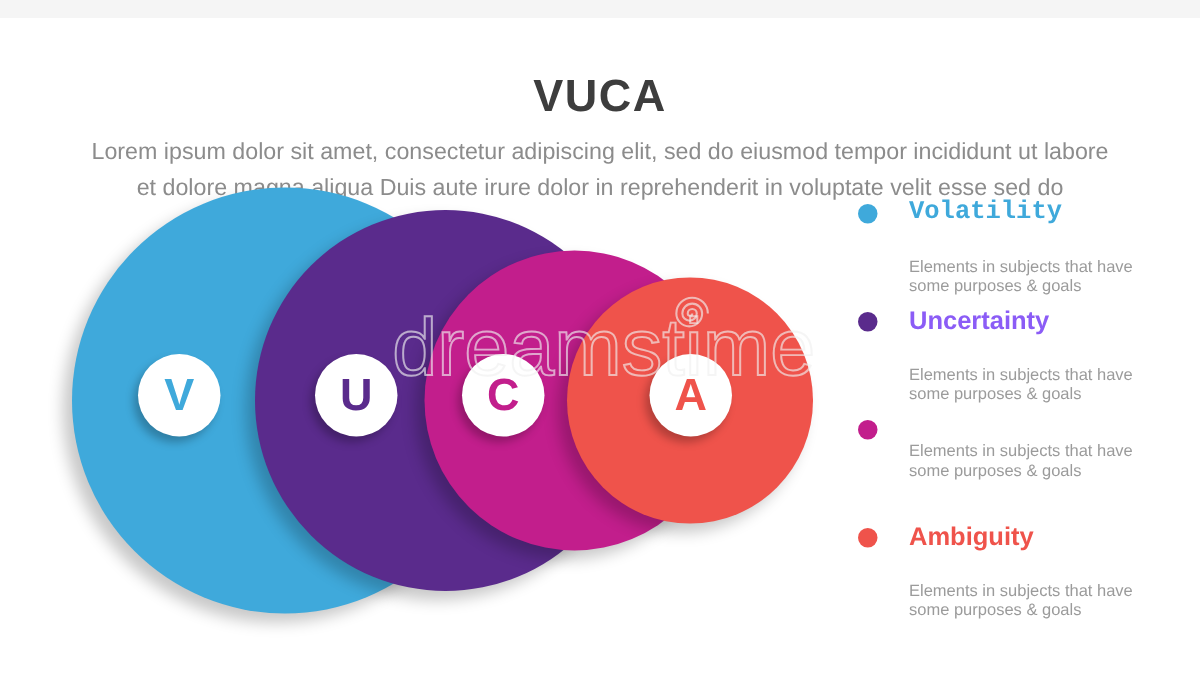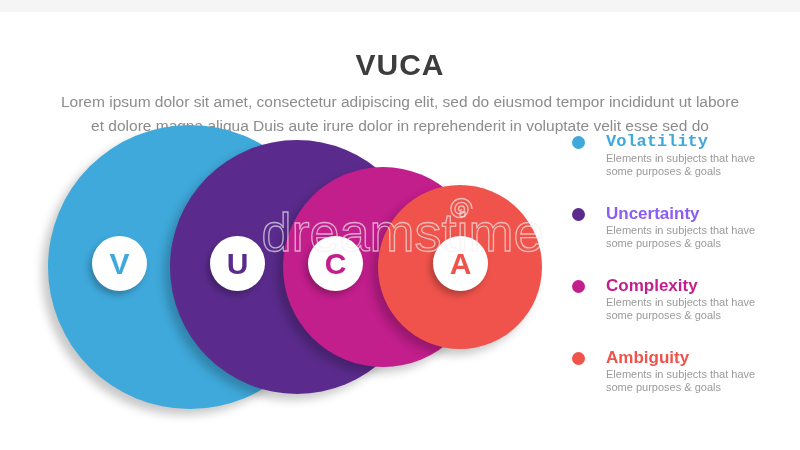--- a/index.html
+++ b/index.html
@@ -43,21 +43,21 @@
     color:transparent; -webkit-text-stroke:1.3px rgba(240,240,240,0.65);
     pointer-events:none;
   }
   .watermark-spiral { position:absolute; left:440px; top:189px; z-index:6; pointer-events:none; }
 
   
   .legend { position:absolute; left:565px; top:131px; width:220px; }
   .legend-item { display:flex; gap:21px; padding-left:7px; height:72px; box-sizing:border-box; align-items:flex-start; }
   .bullet { flex:0 0 13px; width:13px; height:13px; border-radius:50%; margin-top:5px; }
   .legend-title { font-size:17px; font-weight:bold; line-height:21px; }
-  .legend-desc { font-size:11px; line-height:13px; color:#9b9b9b; margin-top:0; }
+  .legend-desc { font-size:11px; line-height:13px; color:#9b9b9b; margin-top:20px; }
 </style>
 </head>
 <body>
 
 <div class="canvas" style="background: rgb(255, 255, 255);">
 
   <div class="top-strip" style="background: rgb(245, 245, 245);"></div>
 
   <div class="title">VUCA</div>
 
@@ -109,21 +109,20 @@
         <div class="legend-desc">
           <span>Elements in subjects that have</span><br>
           <span>some purposes &amp; goals</span>
         </div>
       </div>
     </div>
 
     <div class="legend-item">
       <div class="bullet" style="background: rgb(194, 30, 140);"></div>
       <div>
-        <div class="legend-title" style="color: rgb(194, 30, 140);">Complexity</div>
         <div class="legend-desc">
           <span>Elements in subjects that have</span><br>
           <span>some purposes &amp; goals</span>
         </div>
       </div>
     </div>
 
     <div class="legend-item">
       <div class="bullet" style="background: rgb(239, 83, 75);"></div>
       <div>

